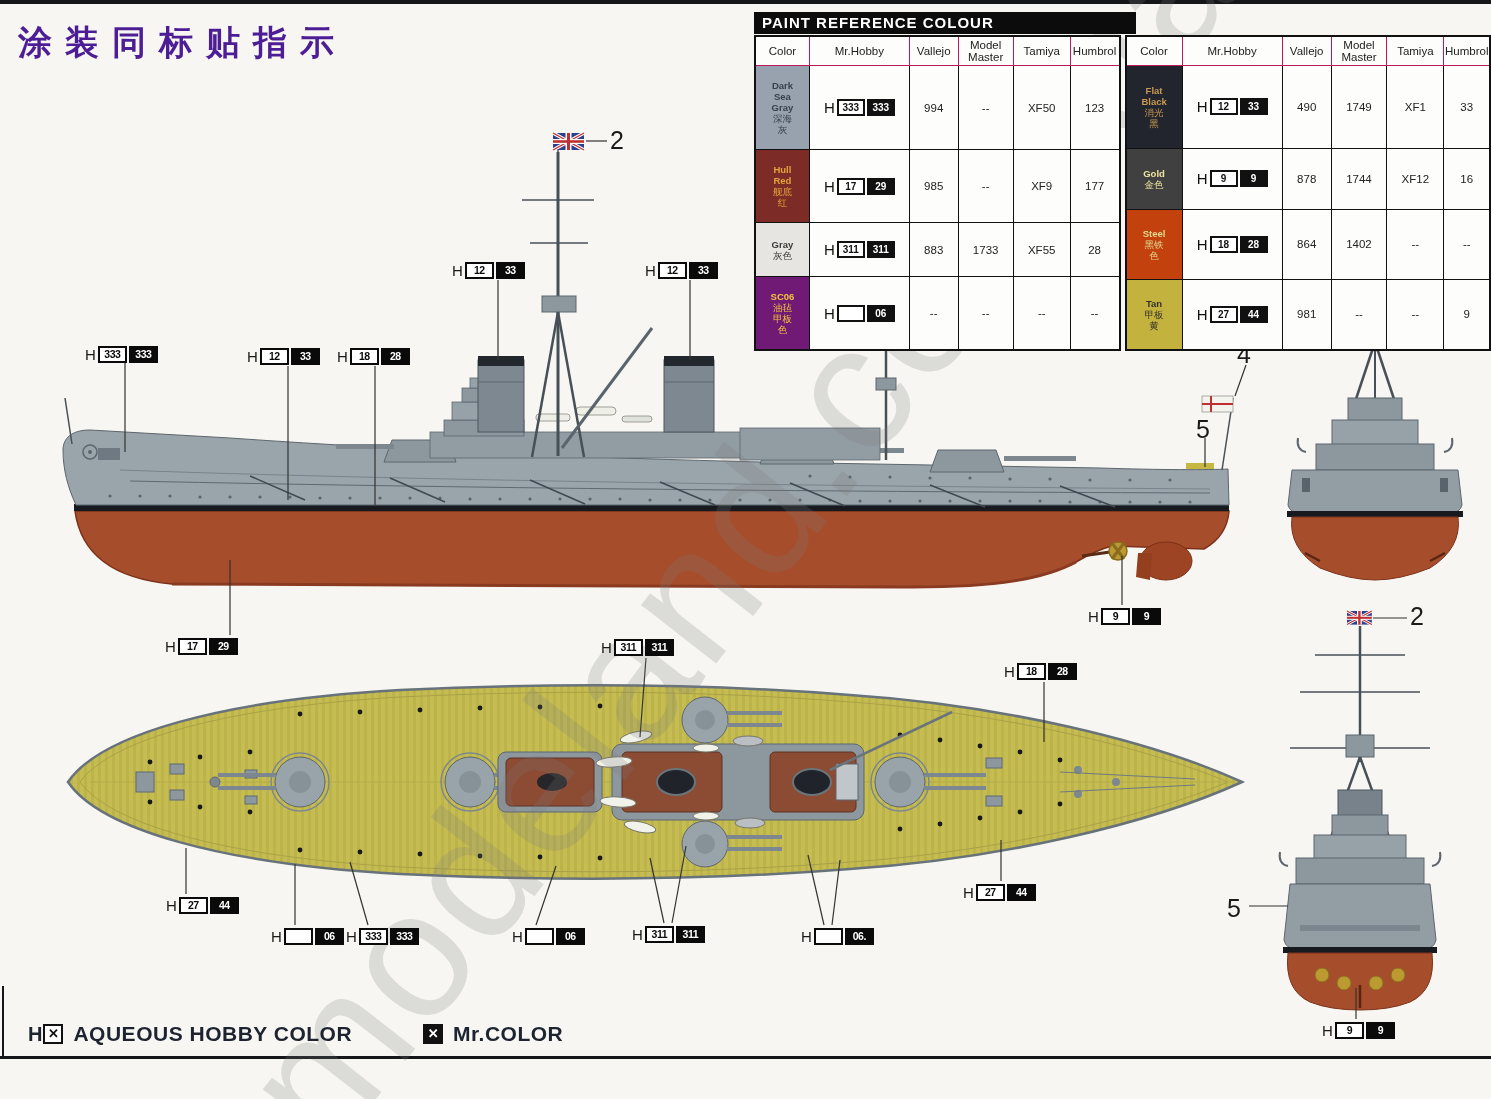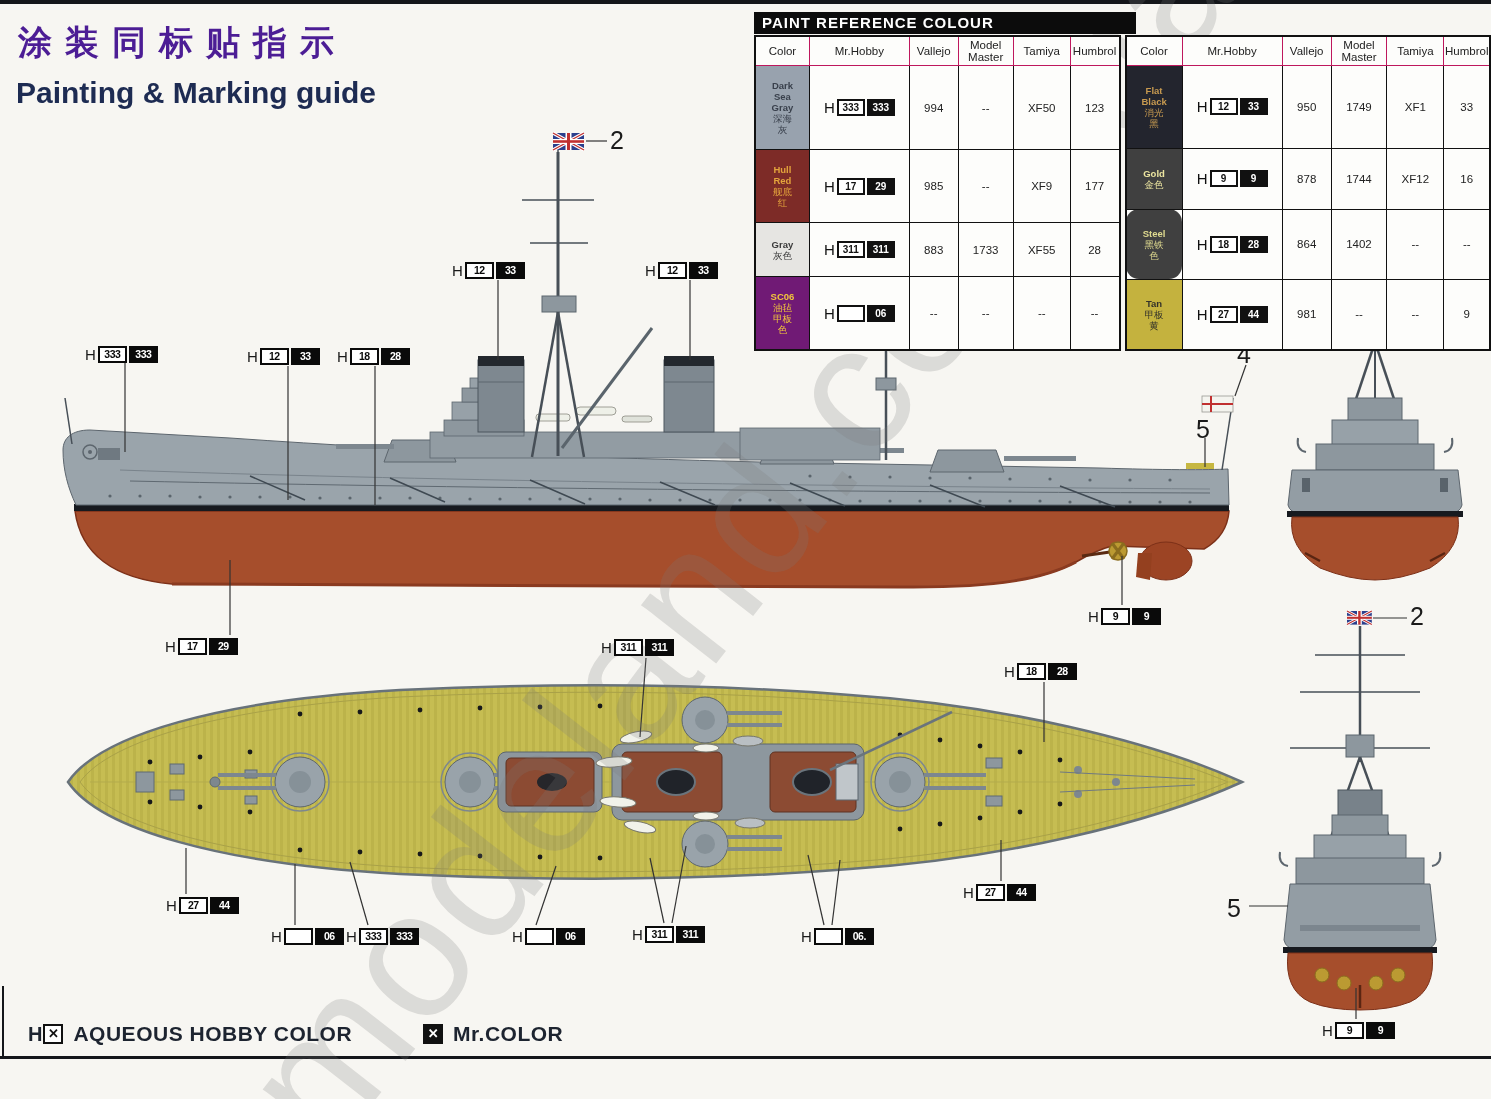--- a/index.html
+++ b/index.html
@@ -55,21 +55,20 @@
   .lg-gap{width:70px}
   .footer{position:absolute;left:10px;top:1062px;font-size:26px;font-weight:700;color:#1d2b52;z-index:10;letter-spacing:0.5px}
 </style>
 </head>
 <body>
 
 <div class="page">
   <div class="topbar"></div>
 
   <div class="title-zh">涂装同标贴指示</div>
-  <div class="title-en">Painting &amp; Marking guide</div>
 
   <svg class="art" width="1491" height="1099" viewBox="0 0 1491 1099">
     <defs>
       <pattern id="deckp" width="7" height="7" patternUnits="userSpaceOnUse">
         <rect width="7" height="7" fill="#c6bd52"></rect>
           <rect width="3" height="7" fill="#bcb34a"></rect>
       </pattern>
       <g id="ujack">
         <rect width="31" height="17" fill="#2b3f8c"></rect>
         <path d="M0,0 L31,17 M31,0 L0,17" stroke="#fff" stroke-width="3.5"></path>
@@ -498,21 +497,21 @@
                 <div class="swname">Flat Black</div>
                 <div class="swzh">消光黑</div>
               </td>
               <td class="c-hobby">
                 <span class="hobbycell">
                   <span class="hb-h">H</span>
                   <span class="hb-a">12</span>
                   <span class="hb-m">33</span>
                 </span>
               </td>
-              <td class="c-val">950</td>
+              <td class="c-val">490</td>
               <td class="c-mm">1749</td>
               <td class="c-tam">XF1</td>
               <td class="c-hum">33</td>
             </tr>
             <tr>
               <td class="c-color" style="background: #404040; color: rgb(236, 229, 160);">
                 <div class="swname">Gold</div>
                 <div class="swzh">金色</div>
               </td>
               <td class="c-hobby">
@@ -521,21 +520,21 @@
                   <span class="hb-a">9</span>
                   <span class="hb-m">9</span>
                 </span>
               </td>
               <td class="c-val">878</td>
               <td class="c-mm">1744</td>
               <td class="c-tam">XF12</td>
               <td class="c-hum">16</td>
             </tr>
             <tr>
-              <td class="c-color" style="background: #404040; color: rgb(222, 217, 143); border-radius: 13px;">
+              <td class="c-color" style="background: #c2410c; color: rgb(222, 217, 143);">
                 <div class="swname">Steel</div>
                 <div class="swzh">黑铁色</div>
               </td>
               <td class="c-hobby">
                 <span class="hobbycell">
                   <span class="hb-h">H</span>
                   <span class="hb-a">18</span>
                   <span class="hb-m">28</span>
                 </span>
               </td>

